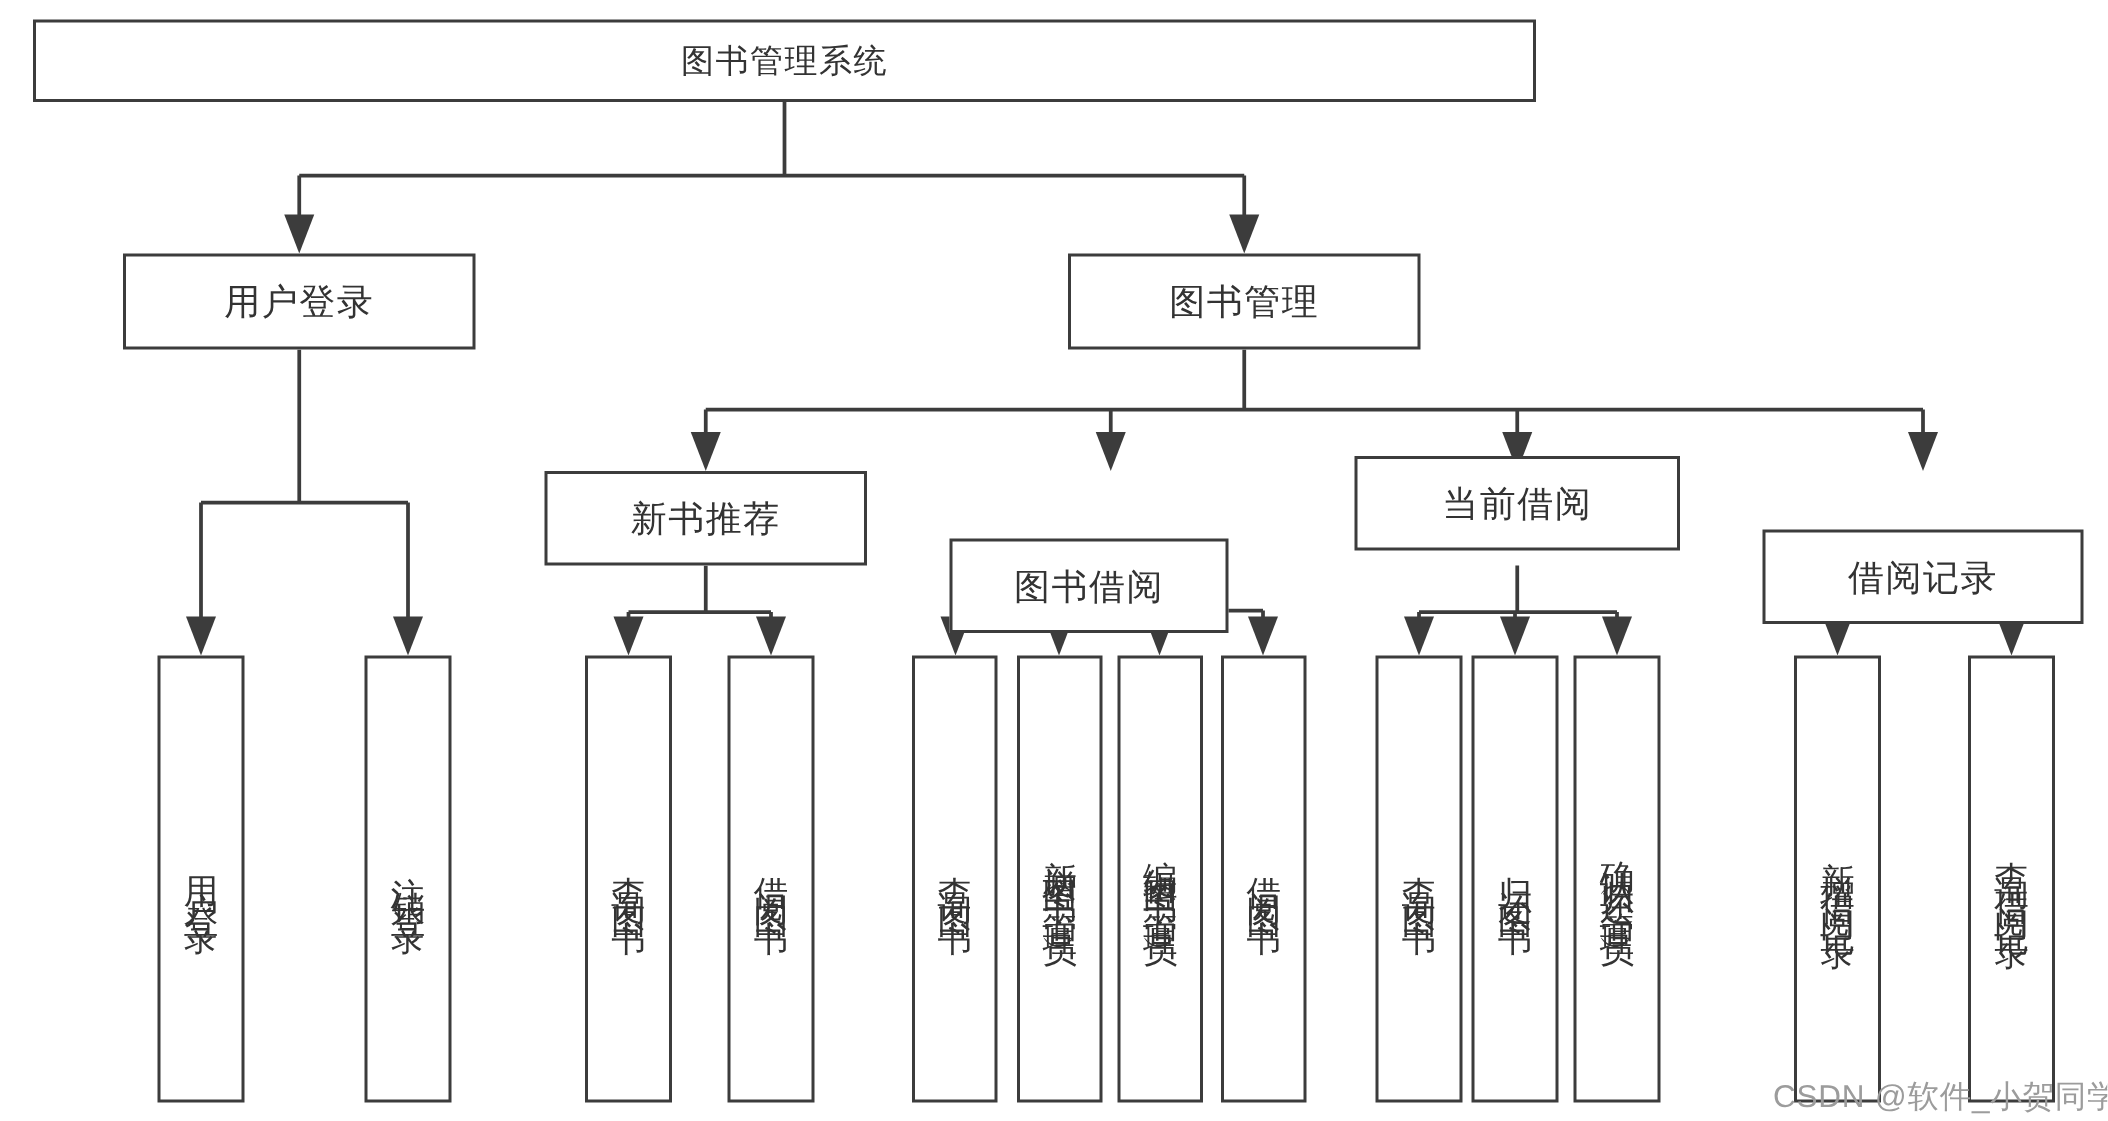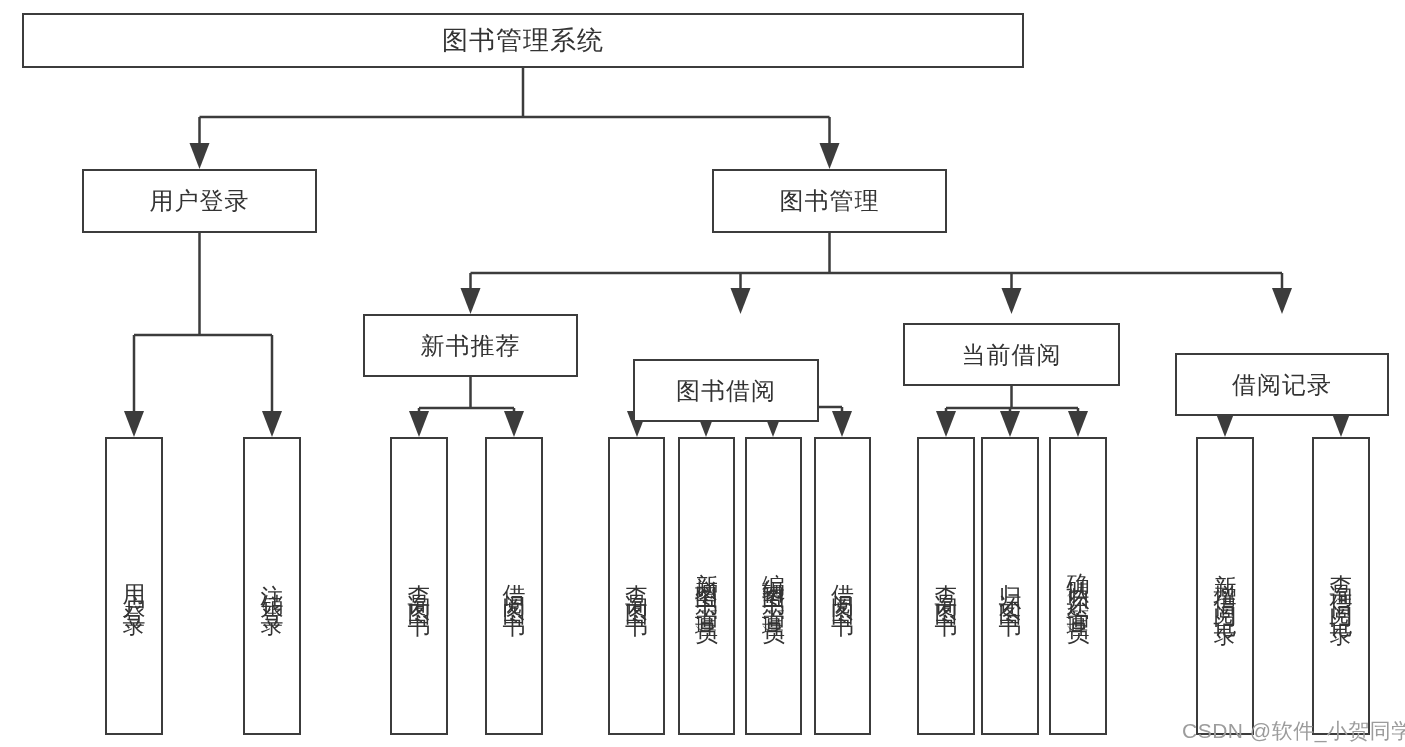--- a/index.html
+++ b/index.html
@@ -24,21 +24,21 @@
     box-sizing:border-box;
     border:2px solid var(--line);
     background:#fff;
     color:var(--text);
     display:flex;
     align-items:center;
     justify-content:center;
     text-align:center;
   }
   .h{font-size:24px;letter-spacing:1px;}
-  .root{font-size:26px;}
+  .root{font-size:22px;}
   .v{
     writing-mode:vertical-rl;
     font-size:23px;
     letter-spacing:10px;
     line-height:1;
   }
   .v.tight{letter-spacing:7px;}
   .watermark{
     position:absolute;
     left:1182px;top:717px;
@@ -90,21 +90,21 @@
     <polygon points="1331,411 1351,411 1341,437"></polygon>
   </svg>
 
   <div class="box h root" style="left:22px;top:13px;width:1002px;height:55px;">图书管理系统</div>
 
   <div class="box h" style="left:82px;top:169px;width:235px;height:64px;">用户登录</div>
   <div class="box h" style="left:363px;top:314px;width:215px;height:63px;">新书推荐</div>
 
   <div class="box h" style="left:712px;top:169px;width:235px;height:64px;">图书管理</div>
   <div class="box h" style="left:633px;top:314px;width:186px;height:63px;margin-top:45px;">图书借阅</div>
-  <div class="box h" style="left:903px;top:323px;width:217px;height:63px;">当前借阅</div>
+  <div class="box h" style="left:903px;top:304px;width:217px;height:63px;">当前借阅</div>
   <div class="box h" style="left:1175px;top:314px;width:214px;height:63px;margin-top:39px;">借阅记录</div>
 
   <div class="box v" style="left:105px;top:437px;width:58px;height:298px;">用户登录</div>
   <div class="box v" style="left:243px;top:437px;width:58px;height:298px;">注销登录</div>
 
   <div class="box v" style="left:390px;top:437px;width:58px;height:298px;">查询图书</div>
   <div class="box v" style="left:485px;top:437px;width:58px;height:298px;">借阅图书</div>
 
   <div class="box v" style="left:608px;top:437px;width:57px;height:298px;">查询图书</div>
   <div class="box v tight" style="left:678px;top:437px;width:57px;height:298px;">新增图书（管理员）</div>

